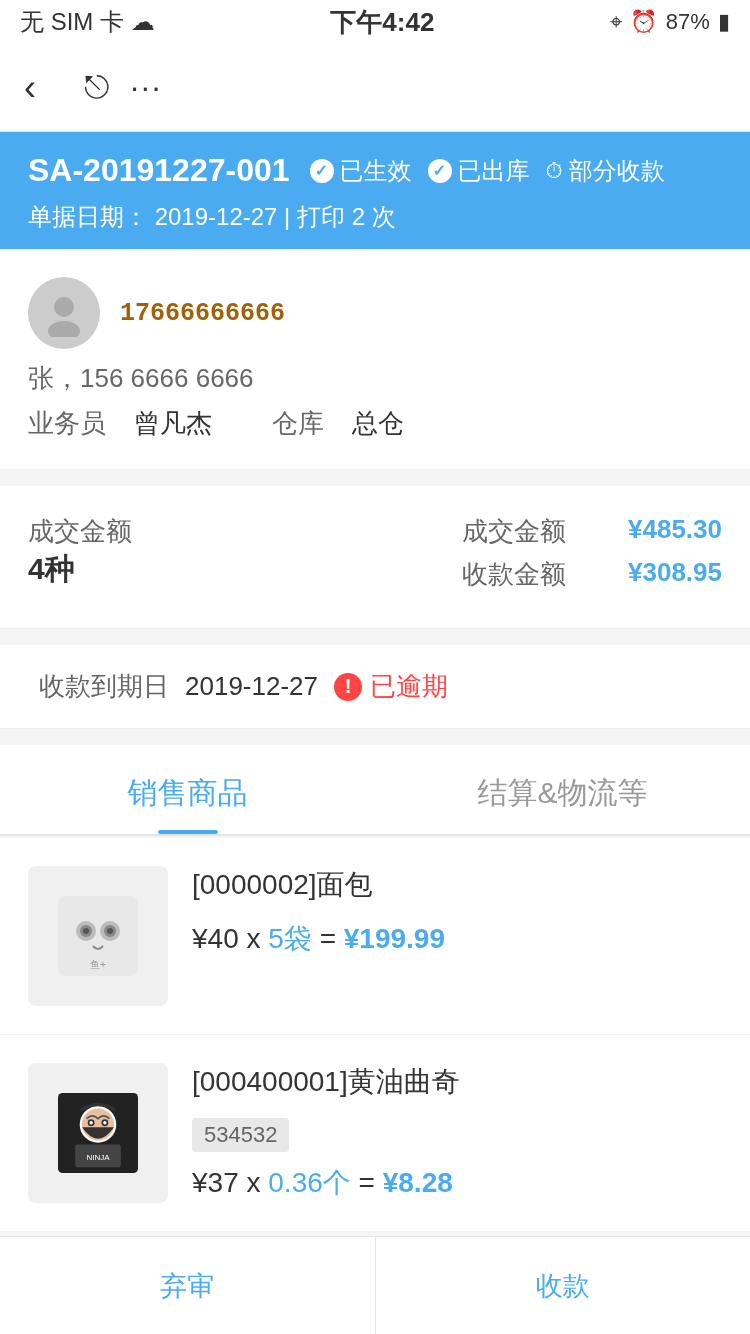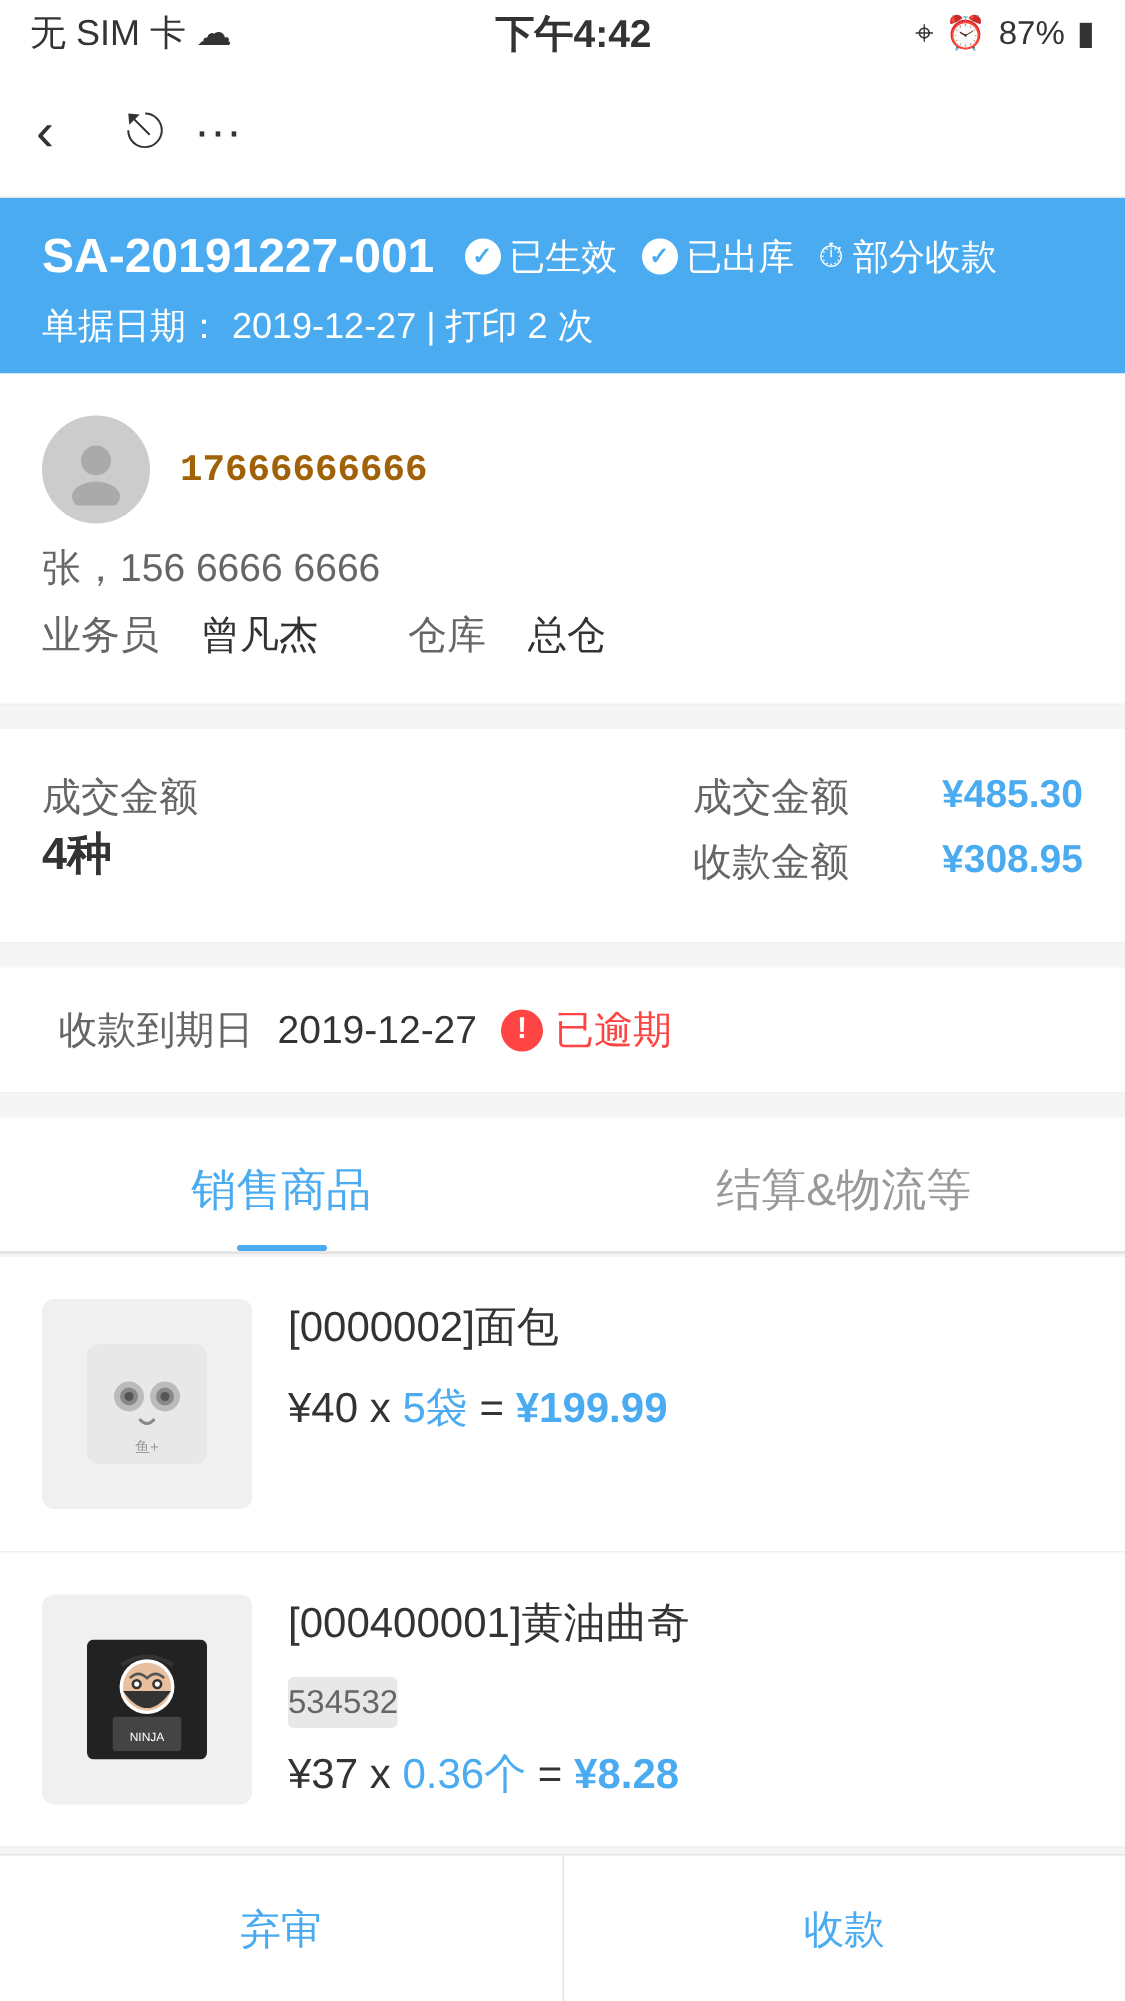--- a/index.html
+++ b/index.html
@@ -276,21 +276,21 @@
       font-size: 28px;
       color: #333;
     }
     .price-qty { color: #4AABF0; }
     .price-total { color: #4AABF0; font-weight: 600; }
     .product-badge {
       display: inline-block;
       background: #e8e8e8;
       color: #666;
       font-size: 22px;
-      padding: 4px 0;
+      padding: 4px 12px;
       border-radius: 4px;
       margin-bottom: 12px;
     }
 
     
     .bottom-bar {
       position: fixed;
       bottom: 0;
       left: 0;
       width: 750px;

